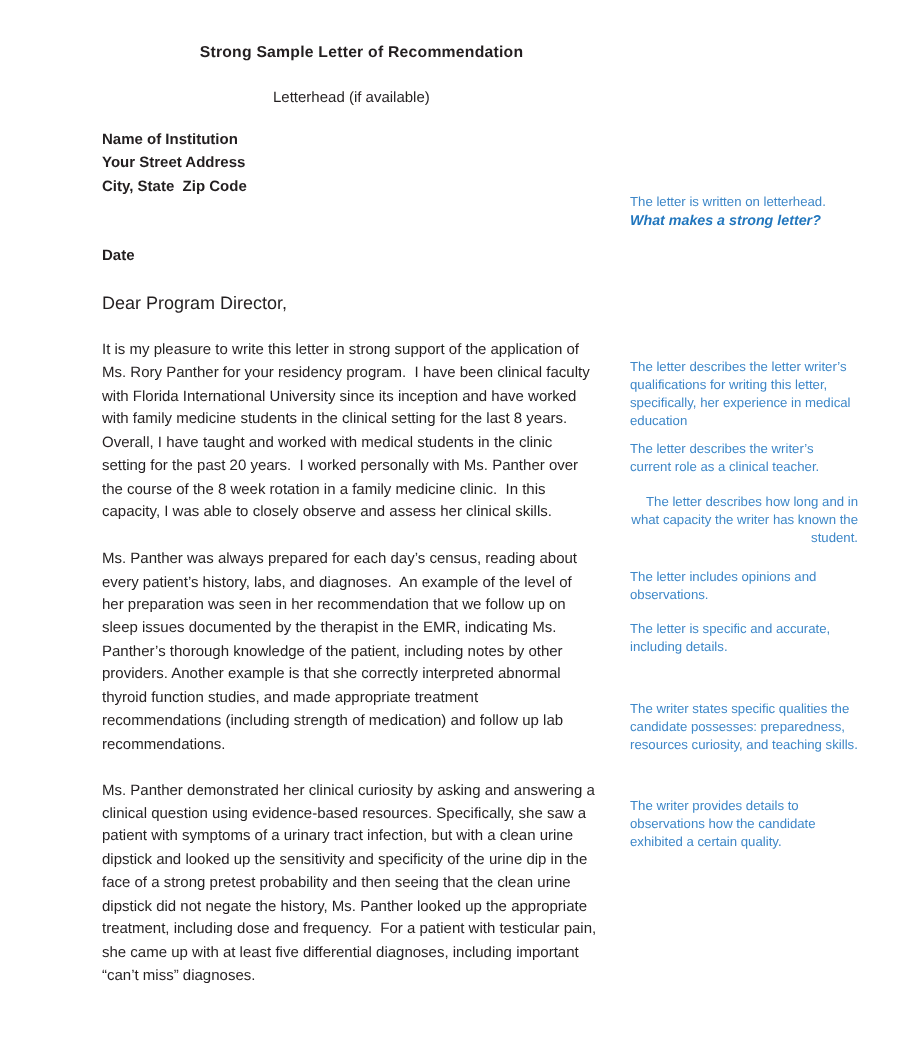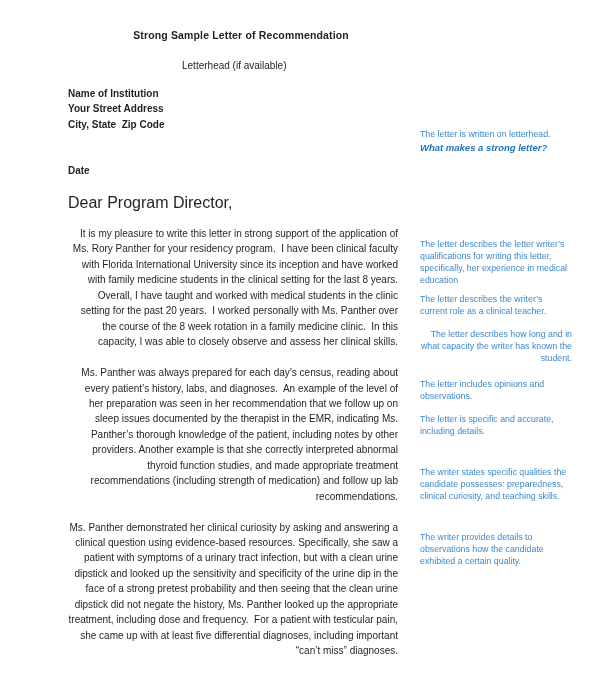--- a/index.html
+++ b/index.html
@@ -58,31 +58,31 @@
     line-height: 15.4px;
     color: #231f20;
     white-space: pre;
     font-weight: bold;
   }
 
   .block-gap-sm { height: 15px; }
   .block-gap-md { height: 16px; }
 
   .salutation {
-    font-size: 16px;
+    font-size: 12px;
     line-height: 15.4px;
     color: #231f20;
   }
 
   .body-para {
     font-size: 10px;
     line-height: 15.45px;
     color: #231f20;
     margin: 0 0 15.4px 0;
-    text-align: right;
+    text-align: left;
     white-space: pre-wrap;
   }
 
   
   .annot-col {
     position: absolute;
     left: 420px;
     top: 0;
     width: 160px;
   }
@@ -149,17 +149,17 @@
   </div>
 
   <div class="annot-col">
     <div class="annot-heading">What makes a strong letter?</div>
   <div class="annot-item" style="top: 128px;">The letter is written on letterhead.</div>
       <div class="annot-item" style="top: 238px;">The letter describes the letter writer’s qualifications for writing this letter, specifically, her experience in medical education</div>
       <div class="annot-item" style="top: 293px;">The letter describes the writer’s current role as a clinical teacher.</div>
       <div class="annot-item" style="top: 328px; text-align: right;">The letter describes how long and in what capacity the writer has known the student.</div>
       <div class="annot-item" style="top: 378px;">The letter includes opinions and observations.</div>
       <div class="annot-item" style="top: 413px;">The letter is specific and accurate, including details.</div>
-      <div class="annot-item" style="top: 466px;">The writer states specific qualities the candidate possesses: preparedness, clinical curiosity, and teaching skills.</div>
+      <div class="annot-item" style="top: 466px;">The writer states specific qualities the candidate possesses: preparedness, resources curiosity, and teaching skills.</div>
       <div class="annot-item" style="top: 531px;">The writer provides details to observations how the candidate exhibited a certain quality.</div>
     </div>
 
 </div>
 
 </body></html>

